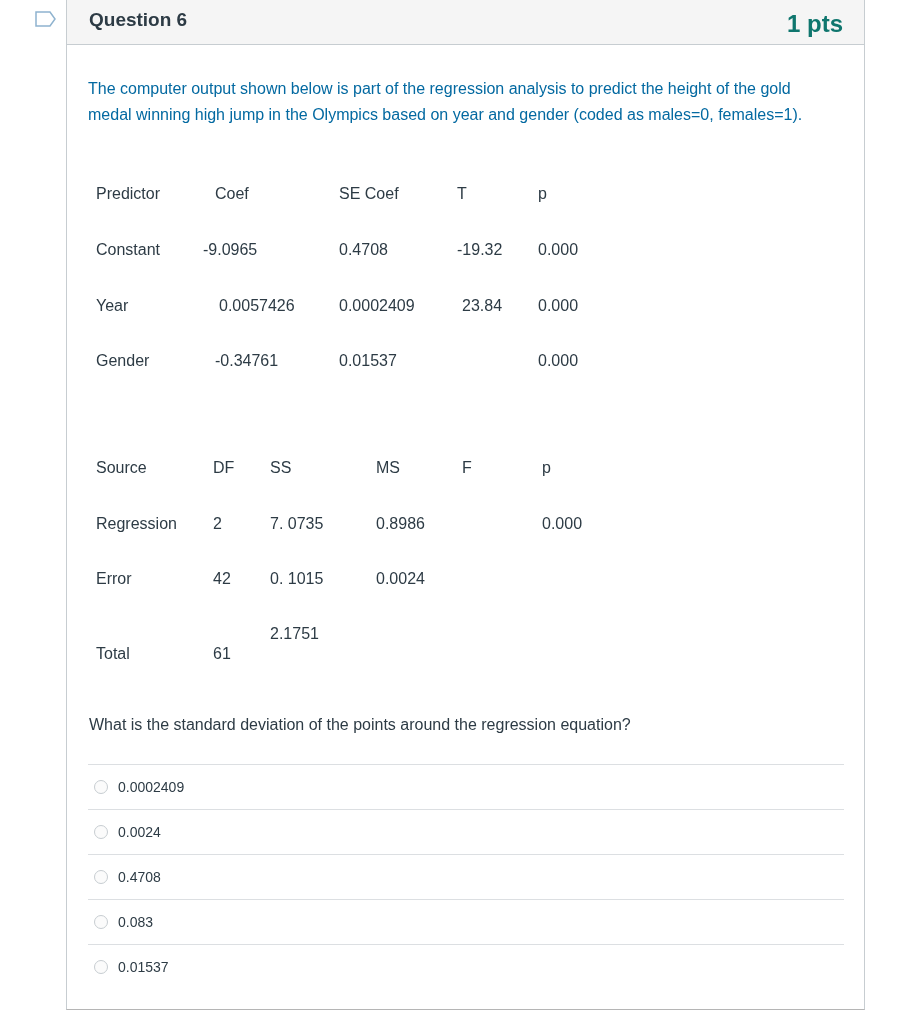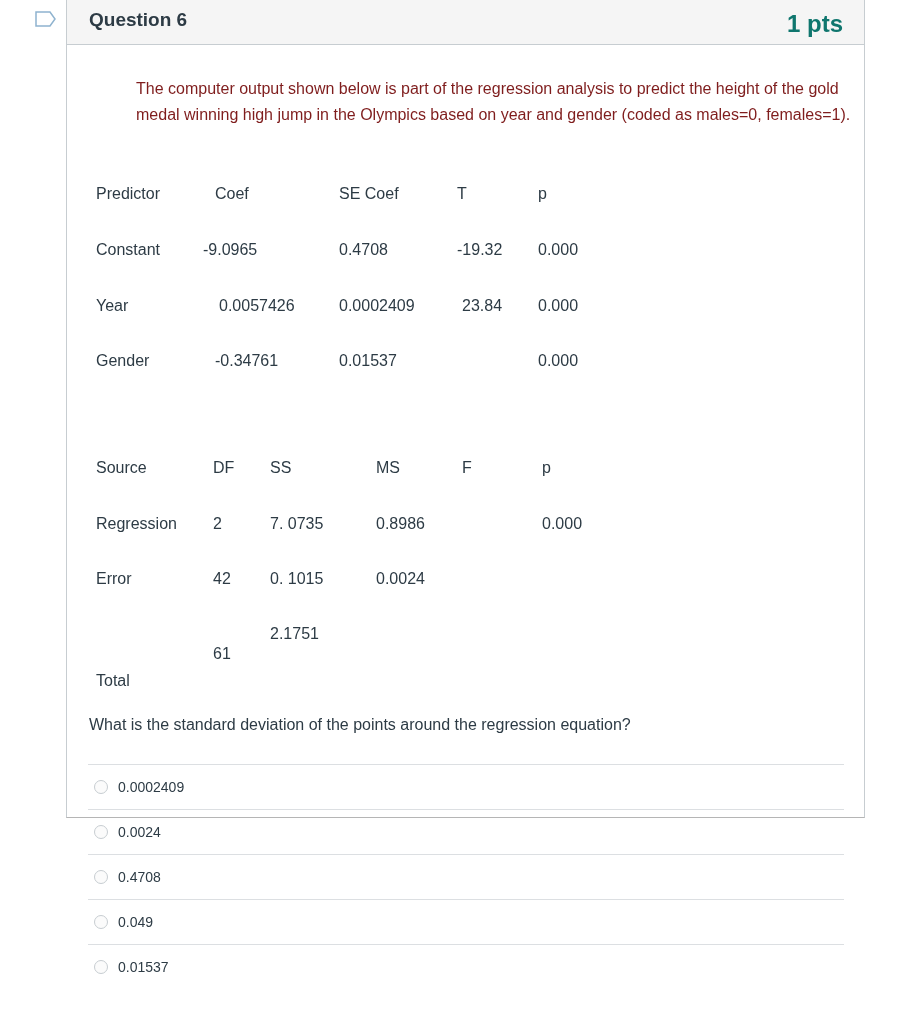--- a/index.html
+++ b/index.html
@@ -5,39 +5,39 @@
     * { box-sizing: border-box; margin: 0; padding: 0; }
     html, body {
       width: 897px; height: 1024px; background: #ffffff;
       font-family: "Liberation Sans", "DejaVu Sans", sans-serif;
       color: #2d3b45; overflow: hidden; position: relative;
     }
     .flag-icon {
       position: absolute; left: 35px; top: 11px; width: 22px; height: 16px;
     }
     .question-card {
-      position: absolute; left: 66px; top: 0; width: 799px; height: 818px;
+      position: absolute; left: 66px; top: 0; width: 799px; height: 1010px;
       border-left: 1px solid #c7cdd1; border-right: 1px solid #c7cdd1;
       border-bottom: 1px solid #b5b5b5; background: #ffffff; padding-left: 40px;
     }
     .question-header {
       position: absolute; left: 0; top: 0; width: 100%; height: 45px;
       background: #f5f5f5; border-bottom: 1px solid #c7cdd1;
     }
     .question-title {
       position: absolute; left: 22px; top: 9px;
       font-size: 19px; font-weight: bold; color: #2d3b45;
     }
     .question-points {
       position: absolute; right: 21px; top: 10px;
       font-size: 24px; font-weight: bold; color: #0f766e;
     }
     .question-text {
       position: absolute; left: 21px; top: 76px; width: 740px;
-      font-size: 16px; line-height: 26px; color: #7f1d1d; margin-left: 48px;
+      font-size: 16px; line-height: 26px; color: #0369a1;
     }
     .cell {
       position: absolute; font-size: 16px; color: #2d3b45; white-space: nowrap;
     }
     .prompt {
       position: absolute; left: 22px; top: 716px;
       font-size: 16px; color: #2d3b45; text-align: center;
     }
     .answers { position: absolute; left: 21px; top: 764px; width: 756px; }
     .answer {
@@ -105,21 +105,21 @@
     <span class="cell" style="left:146px;top:515px">2</span>
     <span class="cell" style="left:203px;top:515px">7. 0735</span>
     <span class="cell" style="left:309px;top:515px">0.8986</span>
     <span class="cell" style="left:475px;top:515px">0.000</span>
 
     <span class="cell" style="left:29px;top:570px">Error</span>
     <span class="cell" style="left:146px;top:570px">42</span>
     <span class="cell" style="left:203px;top:570px">0. 1015</span>
     <span class="cell" style="left:309px;top:570px">0.0024</span>
 
-    <span class="cell" style="left:29px;top:672px">Total</span>
+    <span class="cell" style="left:29px;top:645px">Total</span>
     <span class="cell" style="left:146px;top:645px">61</span>
     <span class="cell" style="left:203px;top:625px">2.1751</span>
   </div>
 
   <div class="prompt">What is the standard deviation of the points around the regression equation?</div>
 
   <div class="answers">
     <div class="answer">
       <span class="radio"></span>
       <span class="answer-label">0.0002409</span>
@@ -127,20 +127,20 @@
     <div class="answer">
       <span class="radio"></span>
       <span class="answer-label">0.0024</span>
     </div>
     <div class="answer">
       <span class="radio"></span>
       <span class="answer-label">0.4708</span>
     </div>
     <div class="answer">
       <span class="radio"></span>
-      <span class="answer-label">0.049</span>
+      <span class="answer-label">0.083</span>
     </div>
     <div class="answer">
       <span class="radio"></span>
       <span class="answer-label">0.01537</span>
     </div>
   </div>
 </div>
 
 </body></html>

